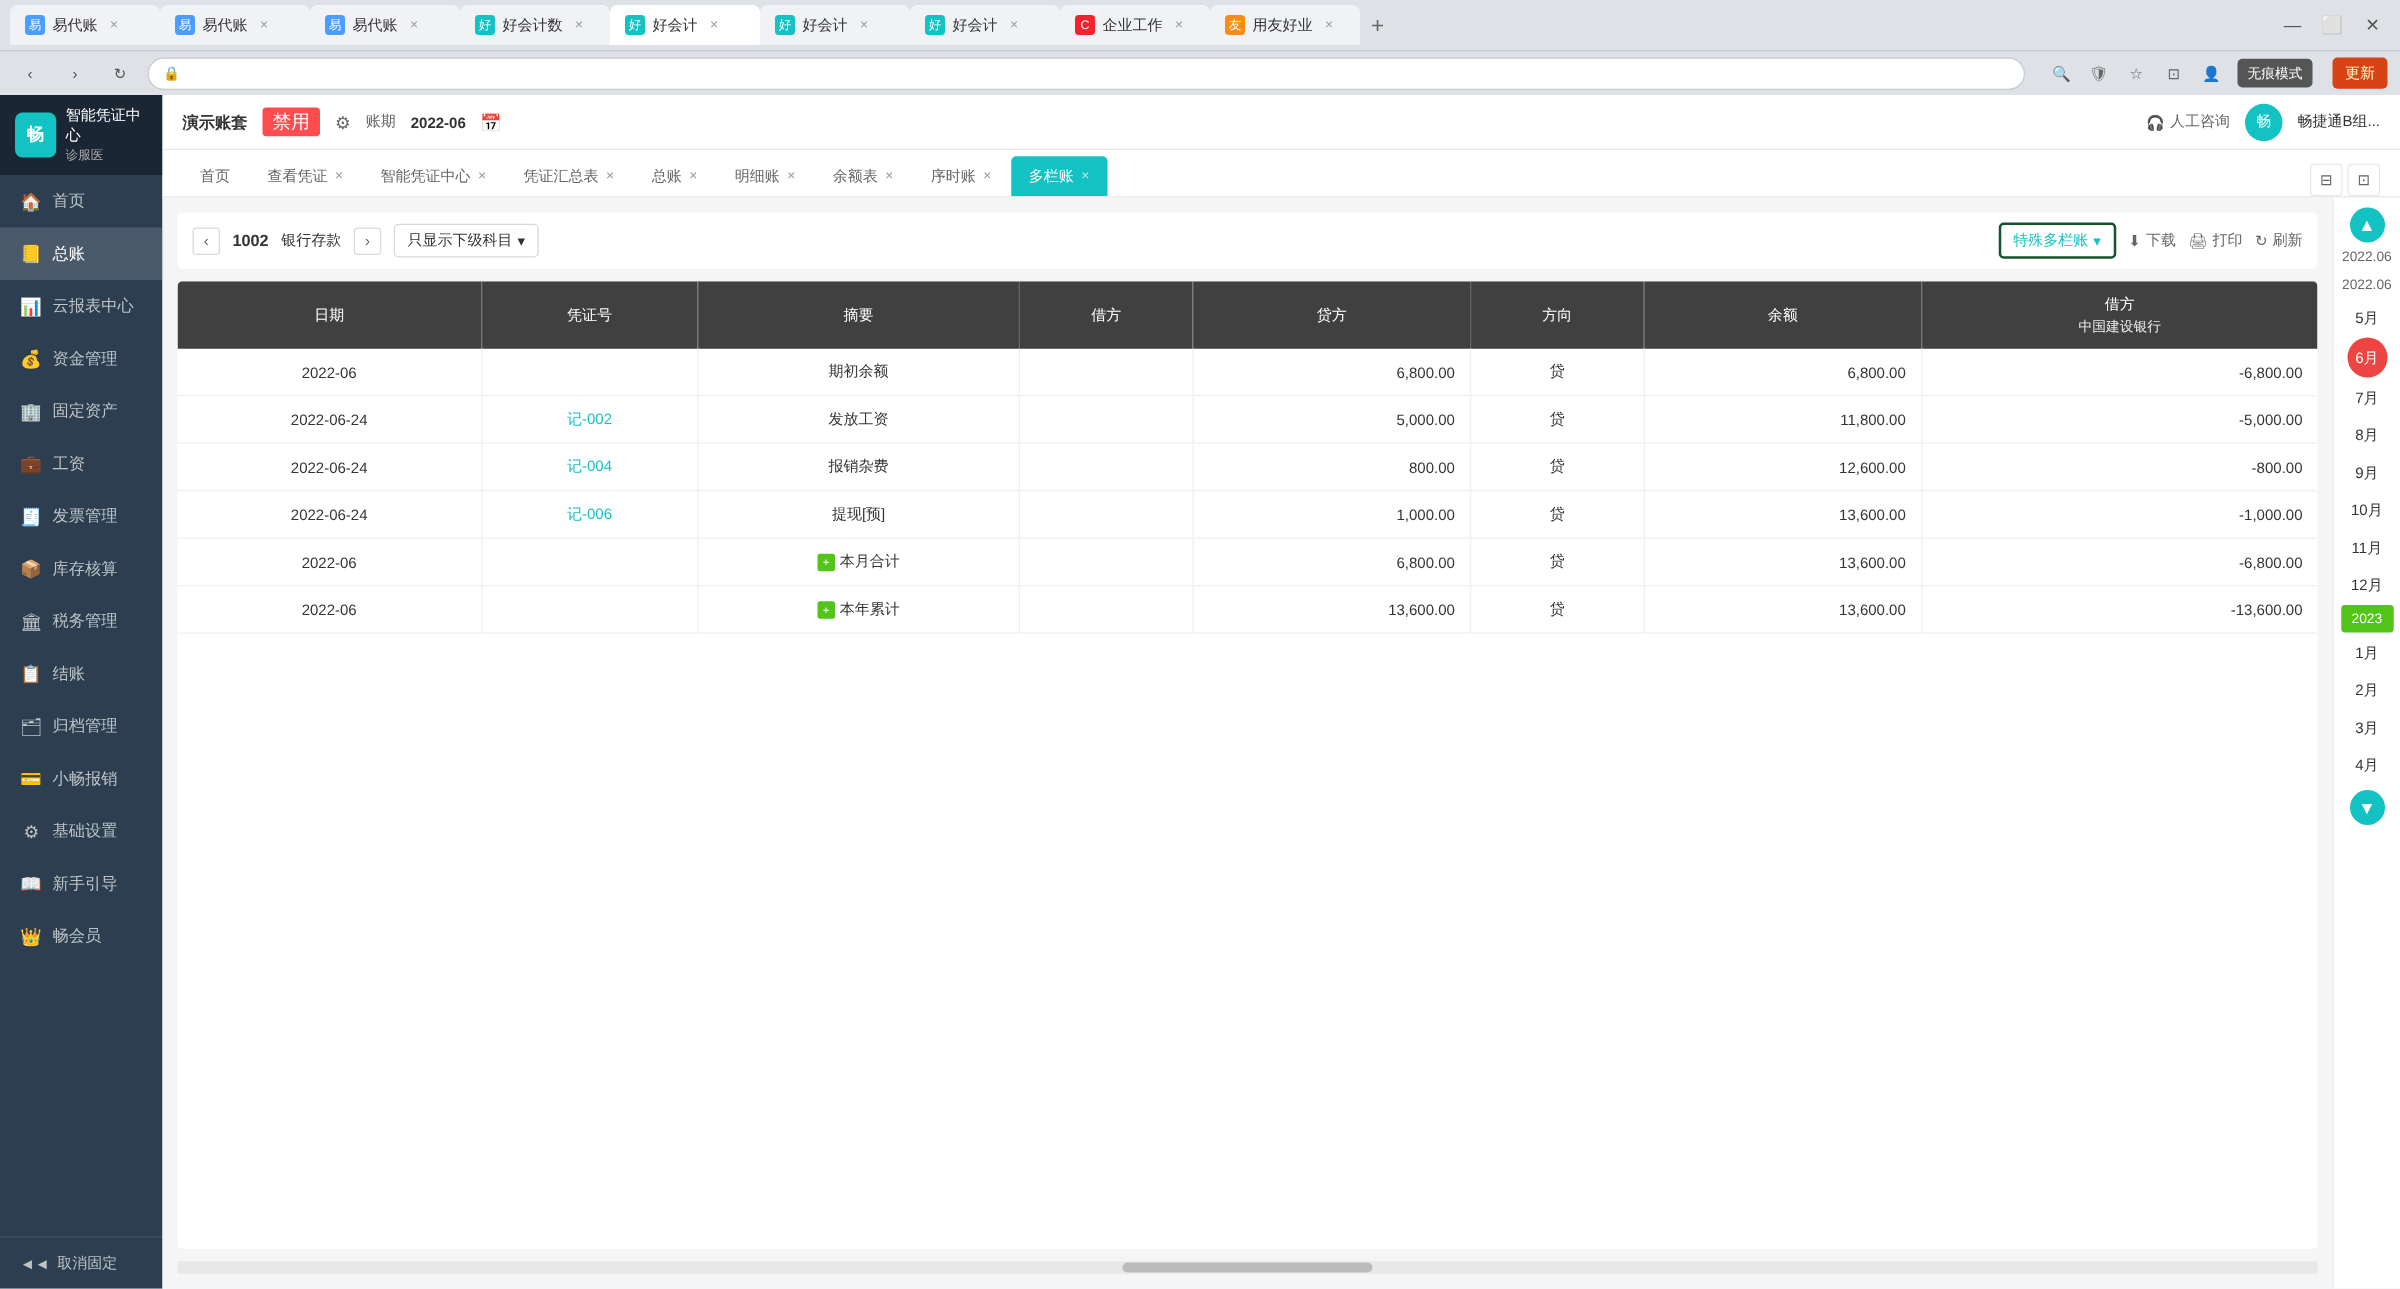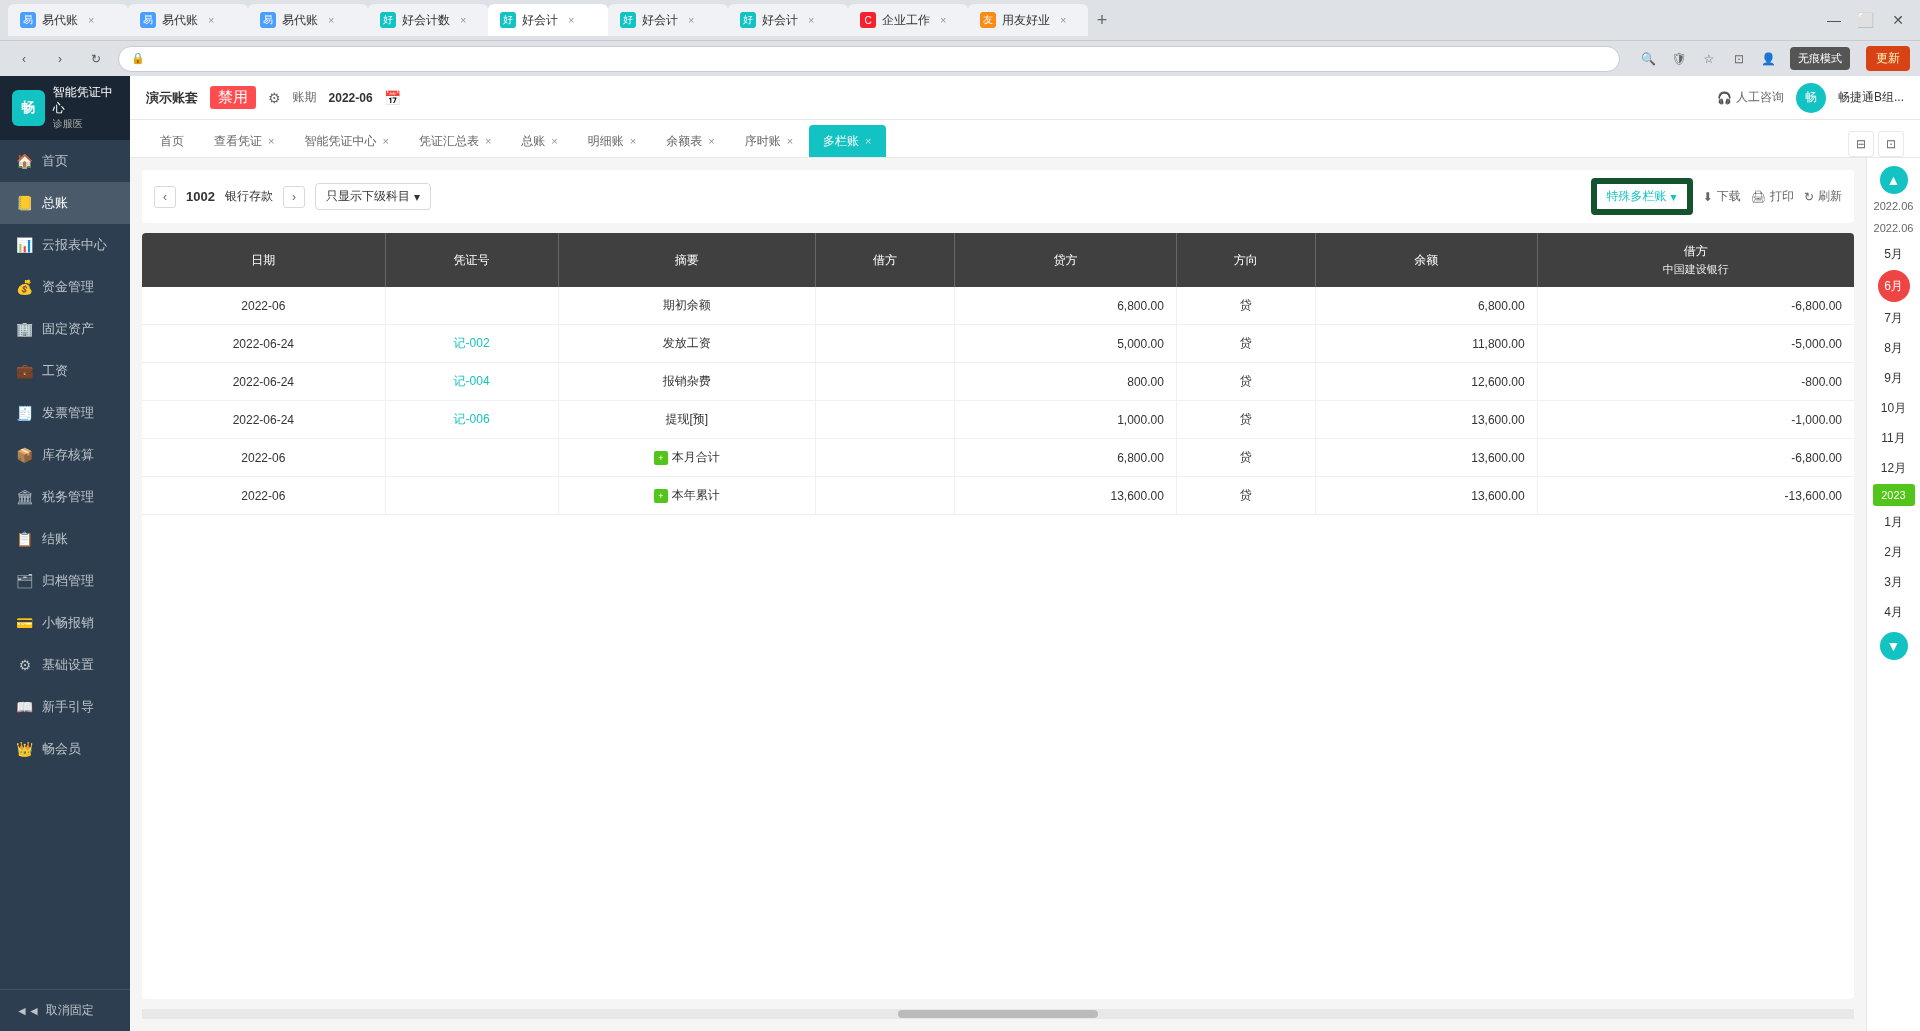--- a/index.html
+++ b/index.html
@@ -67,21 +67,21 @@
 
     
     .content { flex: 1; display: flex; overflow: hidden; }
     .ledger-area { flex: 1; overflow: hidden; display: flex; flex-direction: column; padding: 12px; gap: 10px; }
 
     
     .toolbar { display: flex; align-items: center; gap: 10px; background: white; padding: 8px 12px; border-radius: 4px; }
     .nav-arrow { width: 22px; height: 22px; display: flex; align-items: center; justify-content: center; border: 1px solid #d9d9d9; border-radius: 3px; cursor: pointer; color: #666; font-size: 12px; }
     .filter-btn { display: flex; align-items: center; gap: 4px; padding: 4px 10px; border: 1px solid #d9d9d9; border-radius: 4px; cursor: pointer; color: #333; font-size: 12px; }
     .toolbar-right { margin-left: auto; display: flex; align-items: center; gap: 10px; }
-    .special-btn { border: 6px solid #14532d; color: #13c2c2; padding: 4px 10px; border-radius: 4px; cursor: pointer; font-size: 12px; display: flex; align-items: center; gap: 4px; }
+    .special-btn { border: 2px solid #14532d; color: #13c2c2; padding: 4px 10px; border-radius: 4px; cursor: pointer; font-size: 12px; display: flex; align-items: center; gap: 4px; }
     .action-btn { color: #666; font-size: 12px; cursor: pointer; display: flex; align-items: center; gap: 4px; }
 
     
     .table-wrapper { flex: 1; overflow: auto; background: white; border-radius: 4px; }
     table { width: 100%; border-collapse: collapse; }
     thead tr { background: #404040; color: white; }
     thead th { padding: 10px 12px; text-align: center; font-size: 12px; font-weight: normal; border-right: 1px solid rgba(255,255,255,0.2); }
     thead th:last-child { border-right: none; }
     .th-sub { font-size: 11px; color: rgba(255,255,255,0.9); margin-top: 2px; }
     tbody tr { border-bottom: 1px solid #f0f0f0; }

